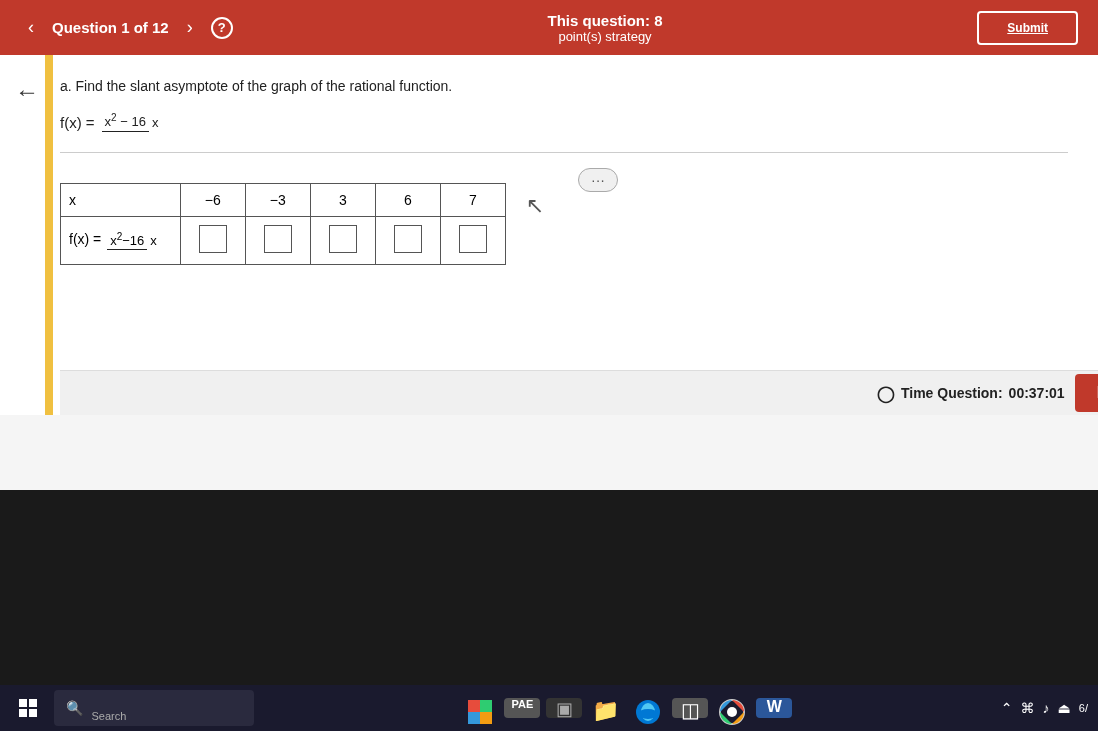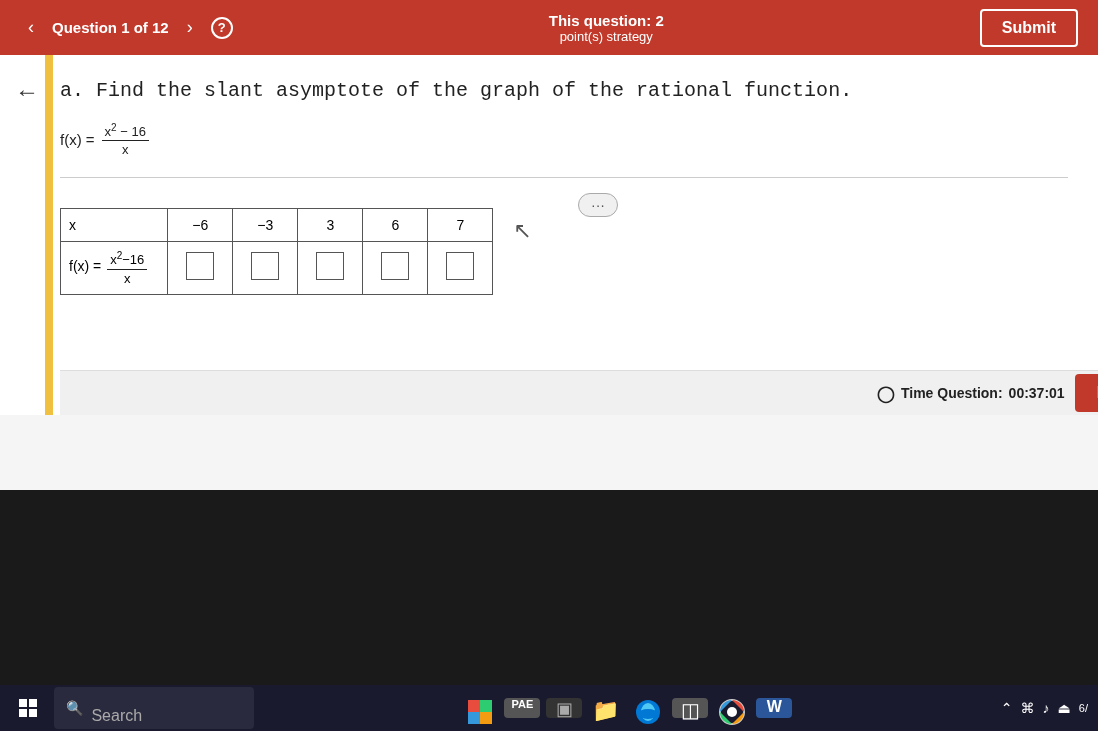--- a/index.html
+++ b/index.html
@@ -79,25 +79,26 @@
     }
 
     .header-center .points-sub {
       font-size: 13px;
     }
 
     .submit-btn {
       background: #c0392b;
       border: 2px solid white;
       color: white;
-      font-size: 16px;
+      font-size: 12px;
       font-weight: bold;
-      padding: 8px 20px;
+      padding: 8px 28px;
       cursor: pointer;
       border-radius: 4px;
+      text-decoration: underline;
     }
 
     
     .question-body {
       background: white;
       margin: 0;
       padding: 20px 30px 20px 60px;
       position: relative;
       min-height: 360px;
     }
@@ -114,44 +115,43 @@
     .yellow-bar {
       position: absolute;
       left: 45px;
       top: 0;
       width: 8px;
       height: 100%;
       background: #f0c040;
     }
 
     .question-text {
-      font-size: 20px;
+      font-size: 14px;
       color: #222;
       line-height: 1.6;
       margin-bottom: 15px;
-      font-family: Liberation Mono, monospace;
     }
 
     
     .formula-block {
       margin: 10px 0 20px 0;
       font-size: 15px;
       color: #222;
     }
 
     .formula-inline {
       display: inline-flex;
       align-items: center;
       gap: 5px;
       font-size: 15px;
     }
 
     .fraction {
       display: inline-flex;
-      flex-direction: column;
+      flex-direction: row;
       align-items: center;
       vertical-align: middle;
       margin: 0 2px;
     }
 
     .fraction .numerator {
       border-bottom: 1.5px solid #222;
       padding: 0 3px 1px 3px;
       font-size: 13px;
     }
@@ -331,21 +331,21 @@
       cursor: pointer;
     }
 
     .search-icon {
       color: #aaa;
       font-size: 14px;
     }
 
     .search-text {
       color: #aaa;
-      font-size: 16px;
+      font-size: 11px;
       margin-top: 16px;
     }
 
     .taskbar-apps {
       display: flex;
       align-items: center;
       gap: 6px;
       flex: 1;
       justify-content: center;
     }
@@ -398,21 +398,21 @@
 
   <div class="header-bar">
     <div class="header-left">
       <button class="header-nav-btn">‹</button>
       <span class="header-question-title">Question 1 of 12</span>
       <button class="header-nav-btn">›</button>
       <button class="question-info-btn">?</button>
     </div>
 
     <div class="header-center">
-      <div class="points-label">This question: 2</div>
+      <div class="points-label">This question: 8</div>
       <div class="points-sub">point(s) strategy</div>
     </div>
 
     <button class="submit-btn">Submit</button>
   </div>
 
   <div class="question-body">
 
     <div class="back-arrow">←</div>
     <div class="yellow-bar"></div>

